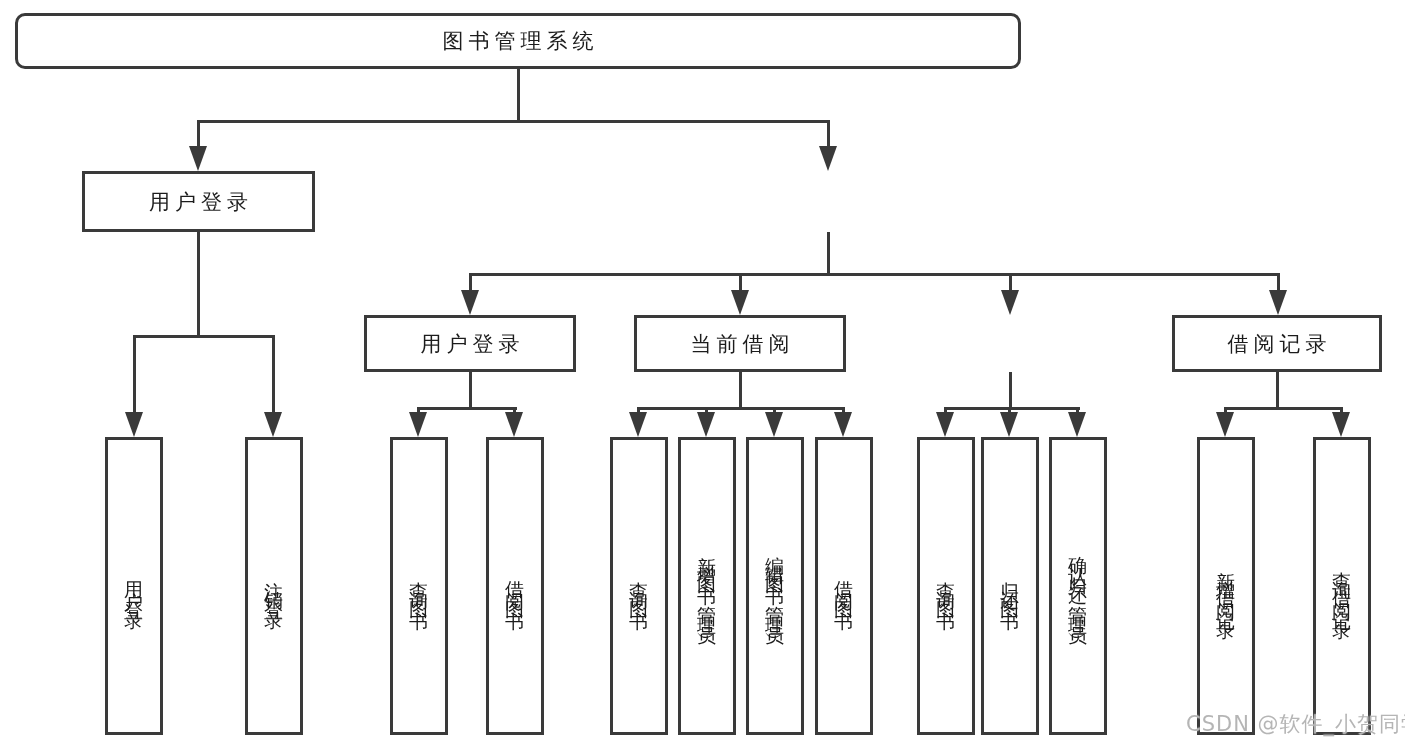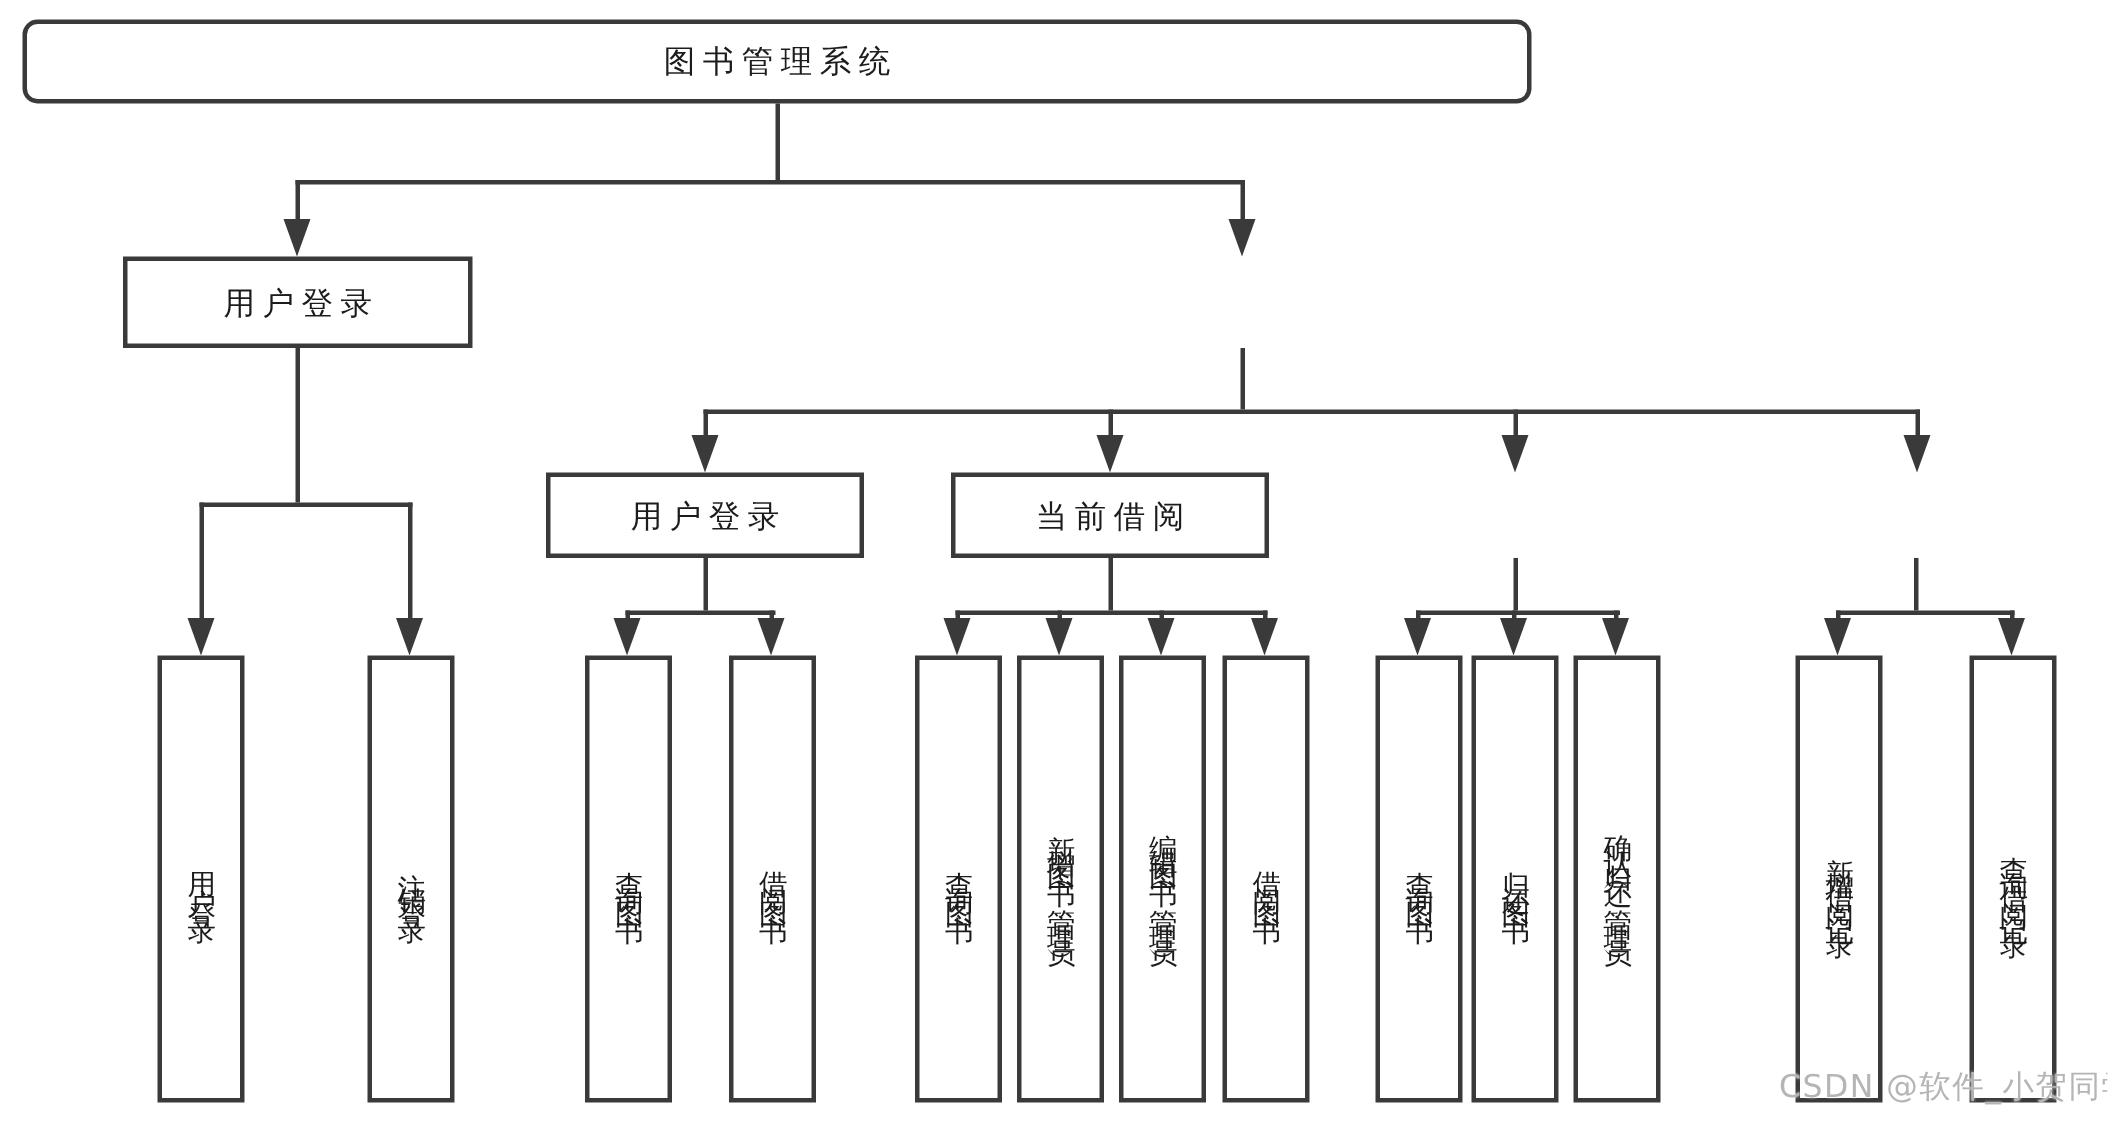--- a/index.html
+++ b/index.html
@@ -93,20 +93,23 @@
   <div class="ar" style="left:1001px;top:290px;"></div>
   <div class="v" style="left:1277px;top:273px;height:18px;"></div>
   <div class="ar" style="left:1269px;top:290px;"></div>
 
   <div class="box" style="left:364px;top:315px;width:212px;height:57px;">
     <span>用户登录</span>
   </div>
   <div class="box" style="left:634px;top:315px;width:212px;height:57px;">
     <span>当前借阅</span>
   </div>
+  <div class="box" style="left:1172px;top:315px;width:210px;height:57px;">
+    <span>借阅记录</span>
+  </div>
 
   <div class="v" style="left:469px;top:372px;height:35px;"></div>
   <div class="h" style="left:417px;top:407px;width:100px;"></div>
   <div class="v" style="left:417px;top:407px;height:6px;"></div>
   <div class="ar" style="left:409px;top:412px;"></div>
   <div class="v" style="left:513px;top:407px;height:6px;"></div>
   <div class="ar" style="left:505px;top:412px;"></div>
 
   <div class="v" style="left:739px;top:372px;height:35px;"></div>
   <div class="h" style="left:637px;top:407px;width:208px;"></div>

